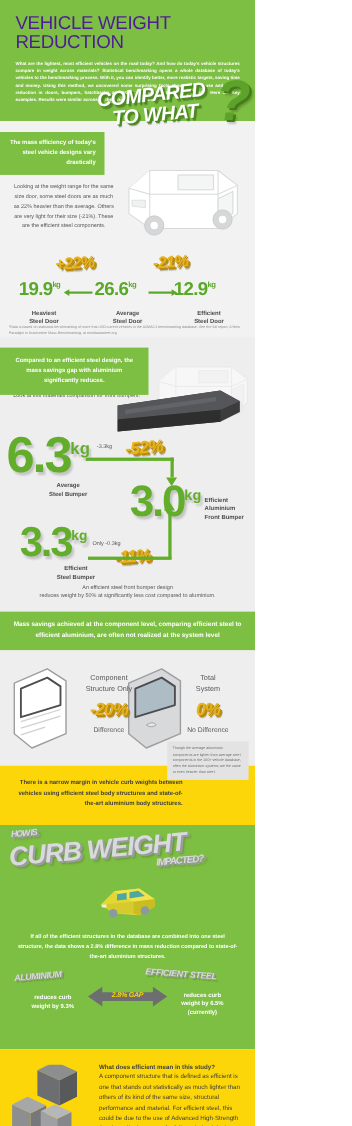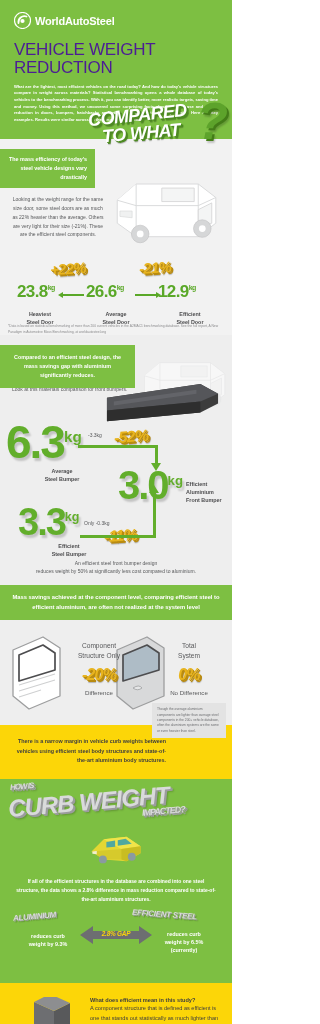--- a/index.html
+++ b/index.html
@@ -234,30 +234,20 @@
   .def-body { margin-left:78px; }
   .def-q { font-size:5.6px; font-weight:bold; color:#3f3f3f; margin-bottom:1px; }
   .def-p { font-size:5.6px; line-height:1.68; color:#3f3f3f; }
 </style>
 </head>
 <body>
 
 <div class="page">
 
   <section class="hero">
-    <div class="logo-row">
-      <span class="logo-mark">
-        <svg viewBox="0 0 34 34" width="17" height="17">
-          <circle cx="17" cy="17" r="16" fill="none" stroke="#ffffff" stroke-width="2.4"></circle>
-          <path d="M25 9 A12 12 0 0 0 9 22" fill="none" stroke="#ffffff" stroke-width="3.6" stroke-linecap="round"></path>
-          <circle cx="17" cy="18" r="4.2" fill="#ffffff"></circle>
-        </svg>
-      </span>
-      <span class="logo-text">WorldAutoSteel</span>
-    </div>
     <h1 class="hero-title">VEHICLE WEIGHT REDUCTION</h1>
     <p class="hero-body">What are the lightest, most efficient vehicles on the road today? And how do today's vehicle structures compare in weight across materials? Statistical benchmarking opens a whole database of today's vehicles to the benchmarking process. With it, you can identify better, more realistic targets, saving time and money. Using this method, we uncovered some surprising facts about material use and weight reduction in doors, bumpers, hatchbacks and other vehicle structural components.*  Here are key examples.  Results were similar across all the structures examined.</p>
   </section>
 
   <section class="sec-compare">
     <div class="white-bg"></div>
 
     <div class="ctw">
       <span class="ctw-l1">COMPARED</span>
       <span class="ctw-l2">TO WHAT</span>
@@ -292,21 +282,21 @@
 
     <div class="green-callout">The mass efficiency of today's steel vehicle designs vary drastically</div>
     <p class="compare-para">Looking at the weight range for the same size door, some steel doors are as much as 22% heavier than the average. Others are very light for their size (-21%). These are the efficient steel components.</p>
 
     <div class="door-stats">
       <div class="pct-row">
         <span class="pct plus">+22%</span>
         <span class="pct minus">-21%</span>
       </div>
       <div class="kg-row">
-        <span class="kgnum a"><span>23.8</span><sup>kg</sup></span>
+        <span class="kgnum a"><span>19.9</span><sup>kg</sup></span>
         <span class="arrow-l"></span>
         <span class="kgnum b"><span>26.6</span><sup>kg</sup></span>
         <span class="arrow-r"></span>
         <span class="kgnum c"><span>12.9</span><sup>kg</sup></span>
       </div>
       <div class="lbl-row">
         <span class="doorlbl a"><span>Heaviest</span><br><span>Steel Door</span></span>
         <span class="doorlbl b"><span>Average</span><br><span>Steel Door</span></span>
         <span class="doorlbl c"><span>Efficient</span><br><span>Steel Door</span></span>
       </div>

